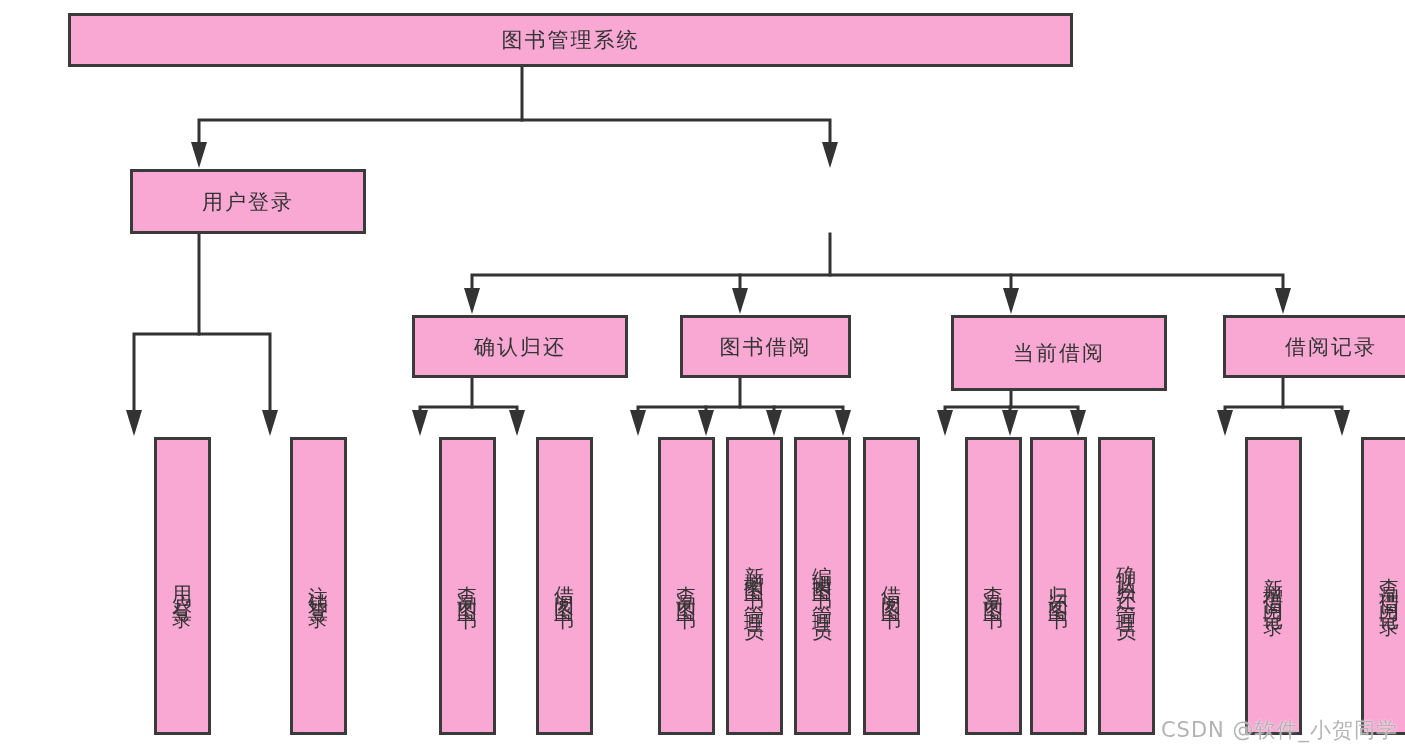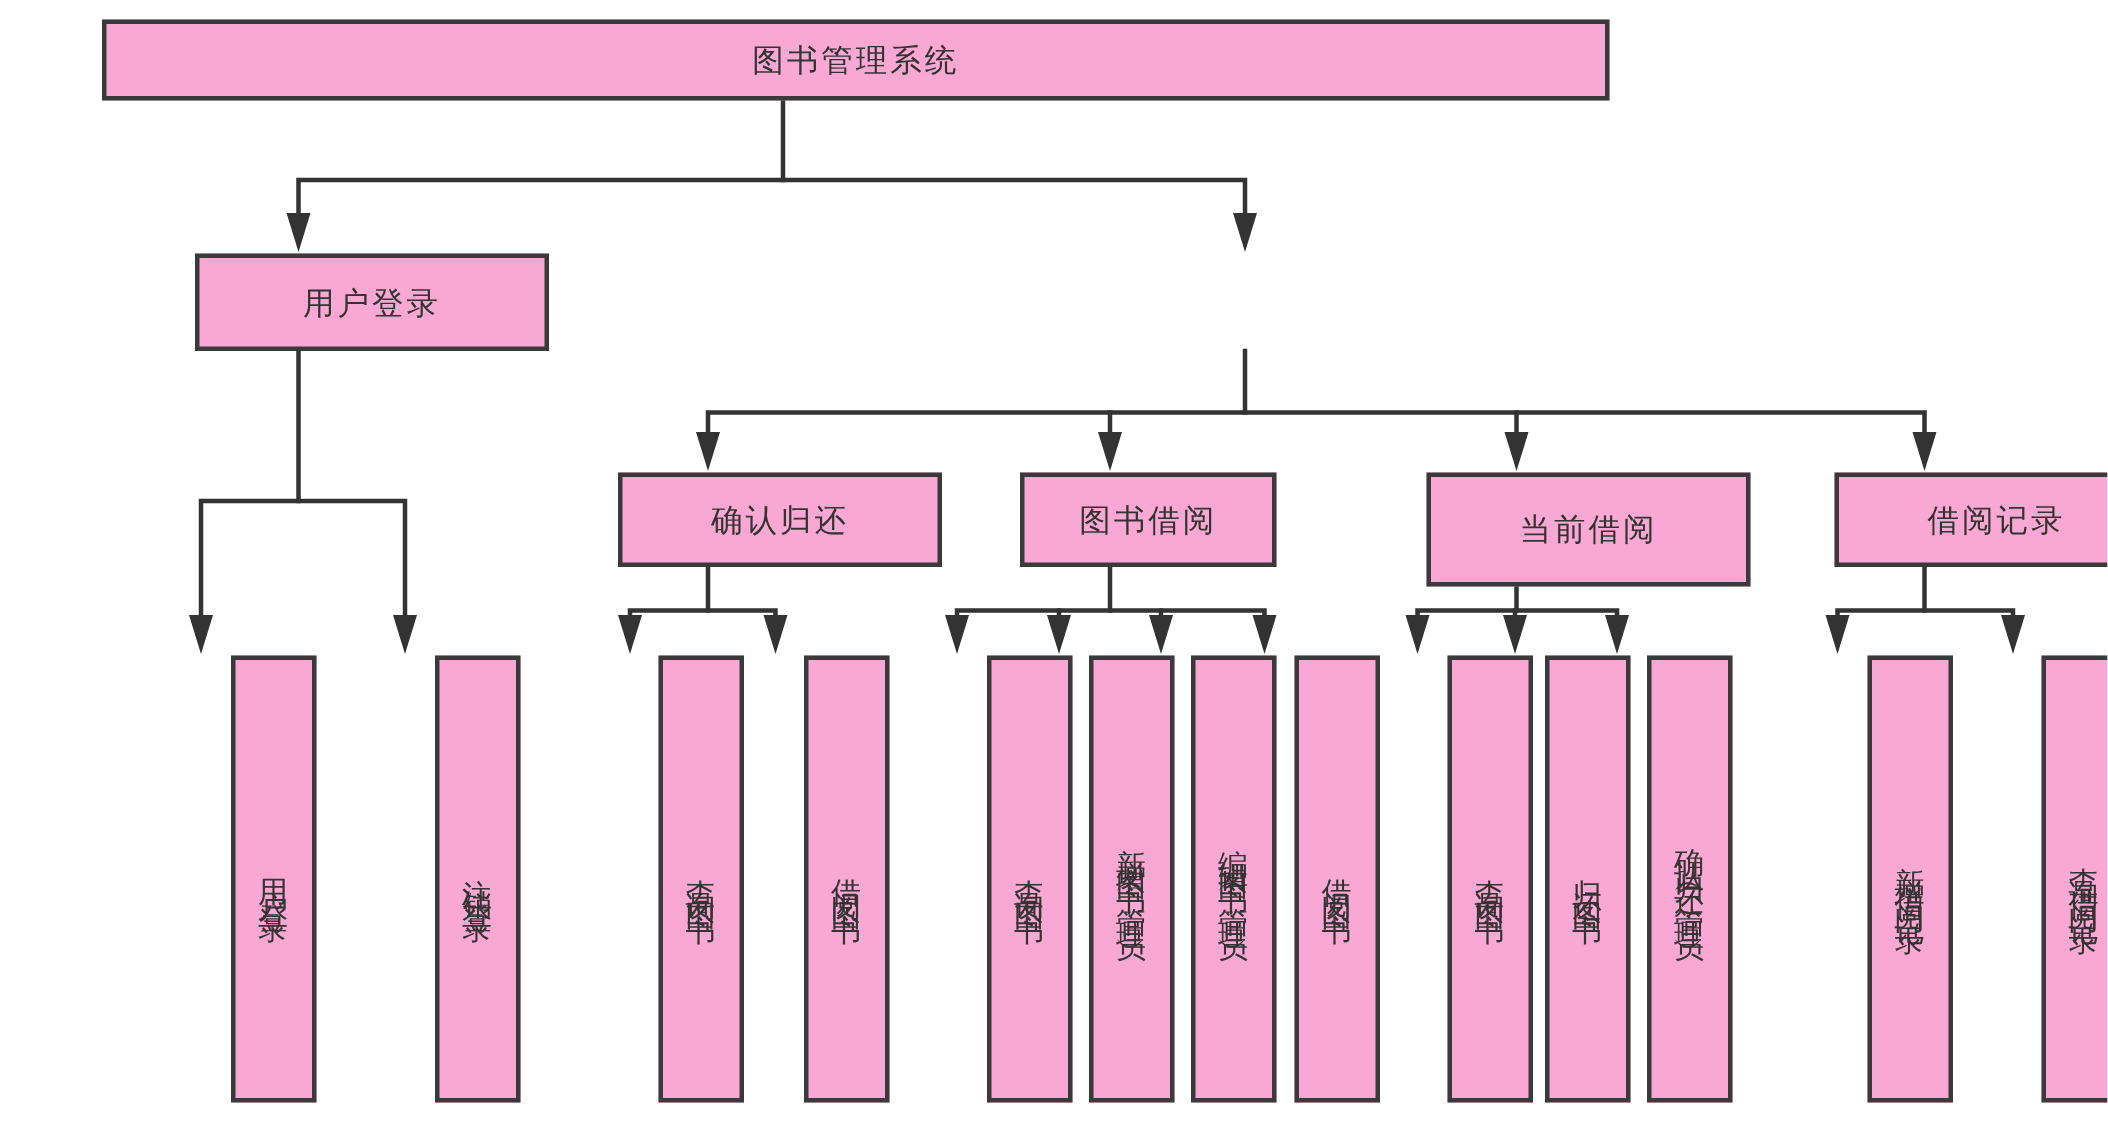--- a/index.html
+++ b/index.html
@@ -189,14 +189,15 @@
     <span>确认归还（管理员）</span>
   </div>
 
   <div class="box v" style="left:1197px; top:437px; width:57px; height:298px;">
     <span>新增借阅记录</span>
   </div>
   <div class="box v" style="left:1313px; top:437px; width:57px; height:298px;">
     <span>查询借阅记录</span>
   </div>
 
+  <div id="watermark">CSDN @软件_小贺同学</div>
 
 </div>
 
 </body></html>

